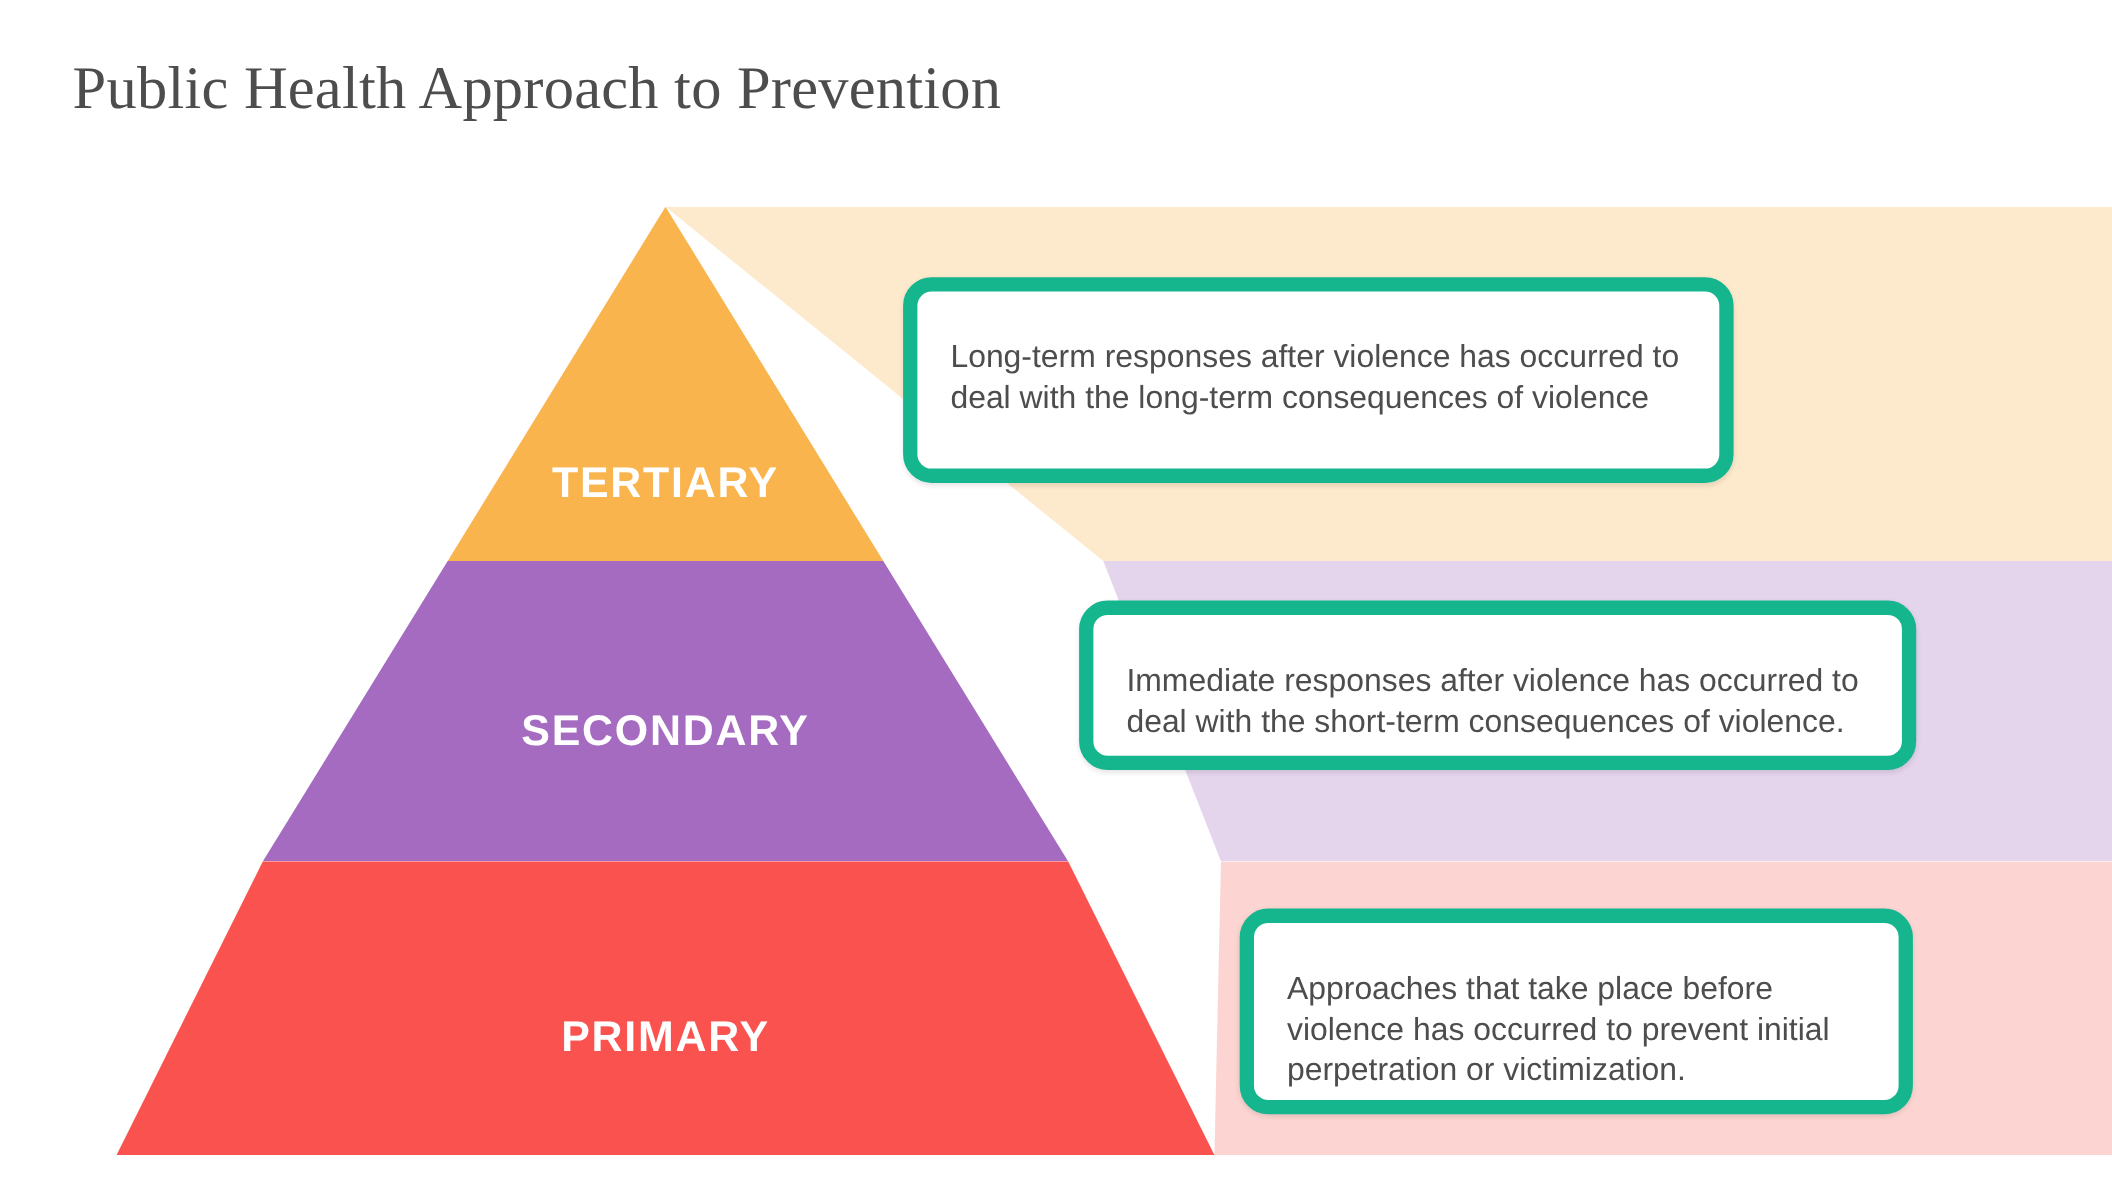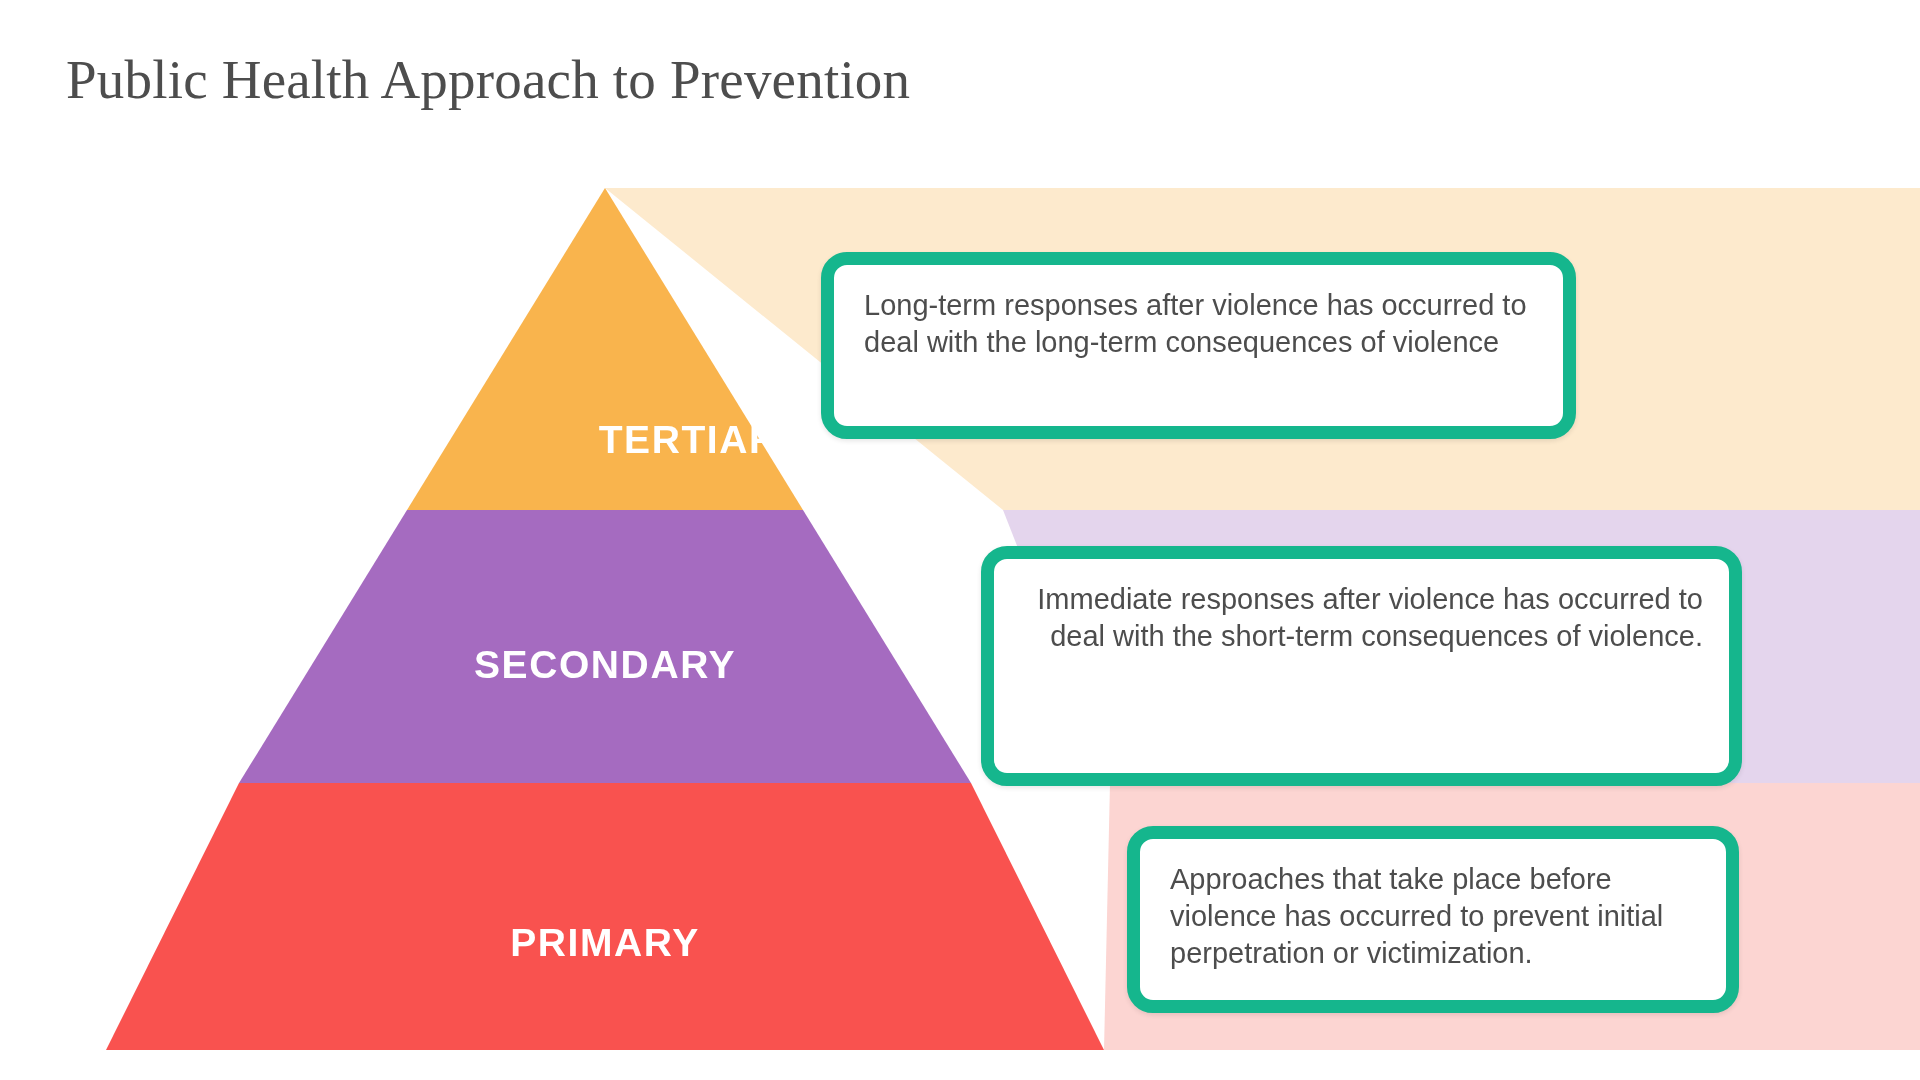--- a/index.html
+++ b/index.html
@@ -75,20 +75,21 @@
     box-sizing: border-box;
     box-shadow: 0 2px 5px rgba(0,0,0,0.10);
   }
   .callout-text {
     color: #4d4d4d;
     font-size: 29px;
     line-height: 1.27;
     font-family: "Liberation Sans", sans-serif;
     padding: 22px 26px 22px 30px;
     font-weight: 400;
+    margin-top: 20px;
   }
 </style>
 </head>
 <body>
 
 <div id="stage">
 
   <div class="band" style="top:188px; height:322px; width:1920px; left:0;">
     <svg class="band-shape" viewBox="0 0 1920 322" preserveAspectRatio="none">
       <polygon points="605,0 1920,0 1920,322 1003,322" fill="#fdeacd"></polygon>
@@ -104,42 +105,42 @@
   <div class="band" style="top:783px; height:267px; width:1920px; left:0;">
     <svg class="band-shape" viewBox="0 0 1920 267" preserveAspectRatio="none">
       <polygon points="1110,0 1920,0 1920,267 1104,267" fill="#fcd5d2"></polygon>
     </svg>
   </div>
 
   <div class="pyramid-layer" style="left:0; top:188px; width:1920px; height:322px;">
     <svg width="1920" height="322" viewBox="0 0 1920 322" style="position:absolute;left:0;top:0;">
       <polygon points="605,0 803,322 407,322" fill="#f9b44d"></polygon>
     </svg>
-    <div class="tier-label" style="left:405px; top:230px; width:400px;text-align:right;">TERTIARY</div>
+    <div class="tier-label" style="left:405px; top:230px; width:400px;">TERTIARY</div>
   </div>
 
   <div class="pyramid-layer" style="left:0; top:510px; width:1532px; height:273px;">
     <svg width="1920" height="273" viewBox="0 0 1920 273" style="position:absolute;left:0;top:0;">
       <polygon points="407,0 803,0 971,273 239,273" fill="#a56bc0"></polygon>
     </svg>
     <div class="tier-label" style="left:405px; top:133px; width:400px;">SECONDARY</div>
   </div>
 
   <div class="pyramid-layer" style="left:0; top:783px; width:1920px; height:267px;">
     <svg width="1920" height="267" viewBox="0 0 1920 267" style="position:absolute;left:0;top:0;">
       <polygon points="239,0 971,0 1104,267 106,267" fill="#f9524f"></polygon>
     </svg>
     <div class="tier-label" style="left:405px; top:138px; width:400px;">PRIMARY</div>
   </div>
 
   <div class="callout" style="left:821px; top:252px; width:755px; height:187px;">
     <div class="callout-text">Long-term responses after violence has occurred to deal with the long-term consequences of violence</div>
   </div>
 
-  <div class="callout" style="left:981px; top:546px; width:761px; height:240px;text-align:right;">
+  <div class="callout" style="left:981px; top:546px; width:761px; height:154px;">
     <div class="callout-text">Immediate responses after violence has occurred to deal with the short-term consequences of violence.</div>
   </div>
 
   <div class="callout" style="left:1127px; top:826px; width:612px; height:187px;">
     <div class="callout-text">Approaches that take place before violence has occurred to prevent initial perpetration or victimization.</div>
   </div>
 
   <div class="page-title">Public Health Approach to Prevention</div>
 
 </div>

